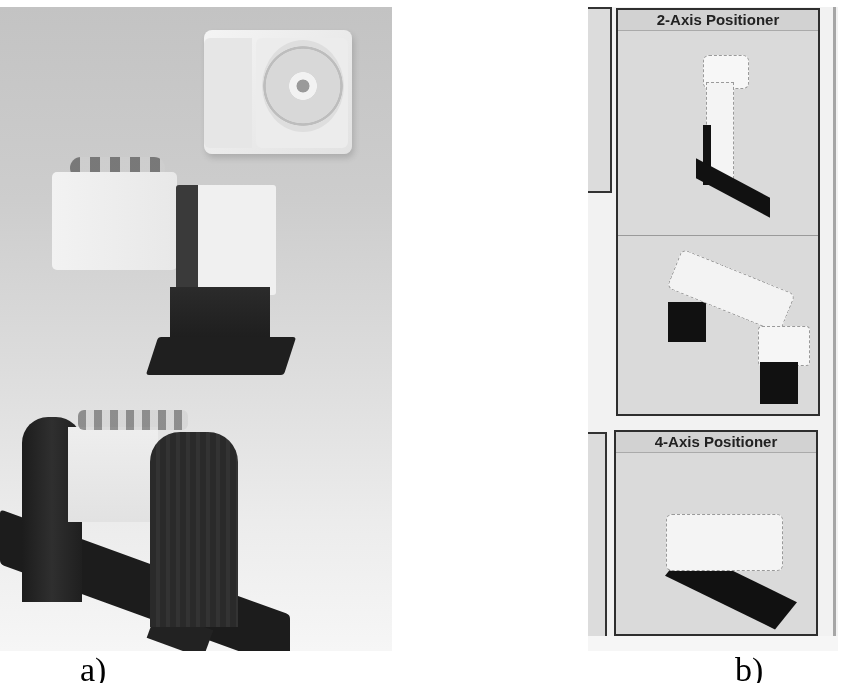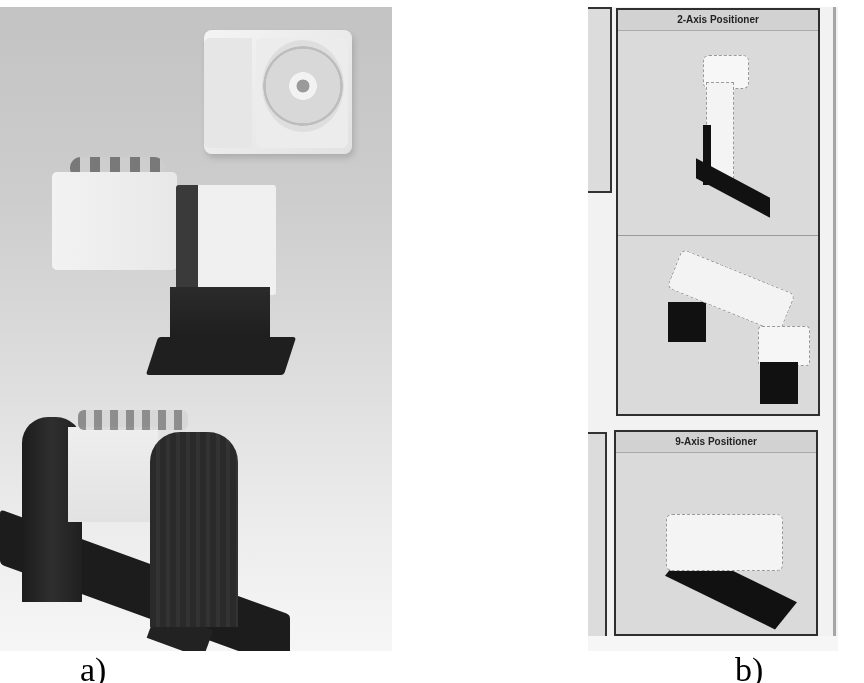--- a/index.html
+++ b/index.html
@@ -31,21 +31,21 @@
   .bot-top{left:78px;top:403px;width:110px;height:20px;background:repeating-linear-gradient(90deg,#555 0 8px,#d0d0d0 8px 16px);opacity:.6;border-radius:6px;}
   .bot-base{left:0;top:555px;width:290px;height:55px;background:#1c1c1c;transform:skewY(20deg);border-radius:4px;}
   .bot-foot{left:150px;top:612px;width:60px;height:30px;background:#222;transform:rotate(20deg);}
 
   
   .frame-left-top{position:absolute;left:0;top:0;width:22px;height:182px;border:2px solid #333;border-left:none;background:#dcdcdc;}
   .frame-left-bot{position:absolute;left:0;top:425px;width:17px;height:204px;border:2px solid #333;border-left:none;background:#dcdcdc;}
   .sub{position:absolute;border:2px solid #2e2e2e;background:#dadada;}
   .sub-top{left:28px;top:1px;width:200px;height:404px;}
   .sub-bot{left:26px;top:423px;width:200px;height:202px;}
-  .sub-title{height:20px;border-bottom:1px solid #aaa;background:#d2d2d2;font-family:"Liberation Sans","DejaVu Sans",sans-serif;font-size:10px;font-weight:bold;color:#222;text-align:center;line-height:20px;}
+  .sub-title{height:20px;border-bottom:1px solid #aaa;background:#d2d2d2;font-family:"Liberation Sans","DejaVu Sans",sans-serif;font-size:15px;font-weight:bold;color:#222;text-align:center;line-height:20px;}
   .divider-mid{position:absolute;left:0;right:0;top:225px;height:1px;background:#9a9a9a;}
   .right-rule{position:absolute;left:245px;top:0;width:3px;height:644px;background:#a6a6a6;}
   .bottom-white{position:absolute;left:0;top:629px;width:250px;height:15px;background:#f6f6f6;}
 
   
   .d{position:absolute;}
   .d1-col{left:88px;top:72px;width:26px;height:100px;background:#f4f4f4;border:1px dashed #9a9a9a;}
   .d1-head{left:85px;top:45px;width:44px;height:32px;background:#f7f7f7;border:1px dashed #9a9a9a;border-radius:6px;}
   .d1-post{left:85px;top:115px;width:8px;height:60px;background:#111;}
   .d1-base{left:78px;top:168px;width:74px;height:20px;background:#111;transform:skewY(28deg);}
@@ -89,21 +89,21 @@
     <div class="d d1-col"></div>
     <div class="d d1-post"></div>
     <div class="d d1-base"></div>
     <div class="d d2-leftblk"></div>
     <div class="d d2-body"></div>
     <div class="d d2-rhead"></div>
     <div class="d d2-rightblk"></div>
   </div>
 
   <div class="sub sub-bot">
-    <div class="sub-title">9-Axis Positioner</div>
+    <div class="sub-title">4-Axis Positioner</div>
     <div class="d d3-base"></div>
     <div class="d d3-body"></div>
   </div>
 
   <div class="right-rule"></div>
   <div class="bottom-white"></div>
 </div>
 
 <div class="caption cap-a">a)</div>
 <div class="caption cap-b">b)</div>

